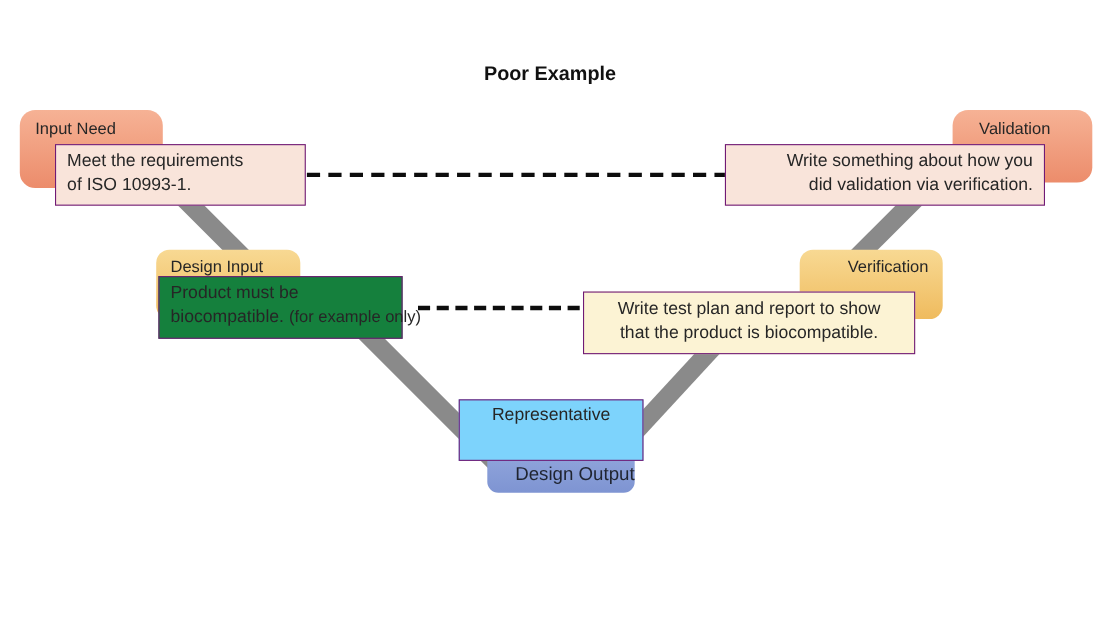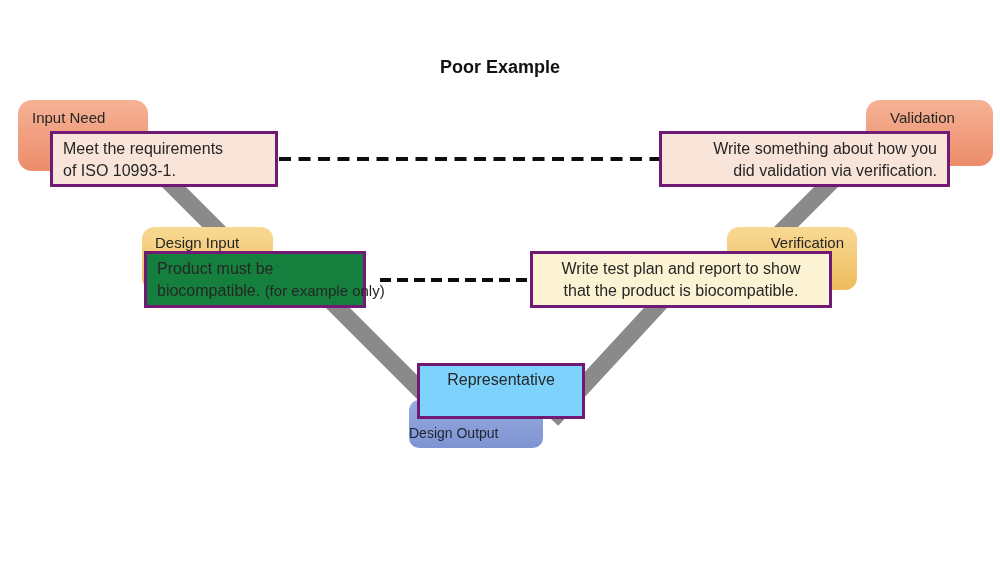--- a/index.html
+++ b/index.html
@@ -32,42 +32,42 @@
   }
   .tab-orange { background: linear-gradient(180deg, #f6b295 0%, #ec8c6b 100%); }
   .tab-yellow { background: linear-gradient(180deg, #f8d993 0%, #efbb5e 100%); }
   .tab-blue   { background: linear-gradient(180deg, #97abdf 0%, #7e94d2 100%); }
 
   .tab-user-need    { left: 18px;  top: 100px; width: 130px; height: 71px; padding: 9px 0 0 14px; }
   .tab-validation   { left: 866px; top: 100px; width: 127px; height: 66px; padding: 9px 14px 0 0; text-align: center; }
   .tab-design-input { left: 142px; top: 227px; width: 131px; height: 63px; padding: 7px 0 0 13px; border-radius: 12px; }
   .tab-verification { left: 727px; top: 227px; width: 130px; height: 63px; padding: 7px 13px 0 0; text-align: right; border-radius: 12px; }
   .tab-design-output {
-    left: 409px; top: 400px; width: 134px; height: 48px;
+    left: 443px; top: 400px; width: 134px; height: 48px;
     border-radius: 10px;
-    display: flex; align-items: flex-end; justify-content: flex-start;
+    display: flex; align-items: flex-end; justify-content: flex-end;
     padding-bottom: 7px;
-    font-size: 14px;
+    font-size: 17px;
     color: #1f2430;
   }
 
   .box {
     position: absolute;
     box-sizing: border-box;
-    border: 3px solid #701a75;
+    border: 1px solid #701a75;
     font-size: 16px;
     line-height: 1.4;
     color: #262626;
     z-index: 3;
   }
   .box-line { display: block; }
   .box-user-need    { left: 50px;  top: 131px; width: 228px; height: 56px; padding: 4px 8px 0 10px; background: #f9e4da; }
   .box-validation   { left: 659px; top: 131px; width: 291px; height: 56px; padding: 4px 10px 0 8px; text-align: right; background: #f9e4da; }
   .box-design-input { left: 144px; top: 251px; width: 222px; height: 57px; padding: 4px 6px 0 10px; background: #15803d; white-space: nowrap; }
-  .box-verification { left: 530px; top: 251px; width: 302px; height: 57px; padding: 4px 4px 0 4px; text-align: center; background: #fcf3d4; }
+  .box-verification { left: 530px; top: 265px; width: 302px; height: 57px; padding: 4px 4px 0 4px; text-align: center; background: #fcf3d4; }
   .box-center       { left: 417px; top: 363px; width: 168px; height: 56px; padding-top: 3px; text-align: center; background: #7dd3fc; }
 
   .note { font-size: 15px; letter-spacing: 0; }
 </style>
 </head>
 <body>
 
 <div class="canvas">
 
   <div class="title">Poor Example</div>

